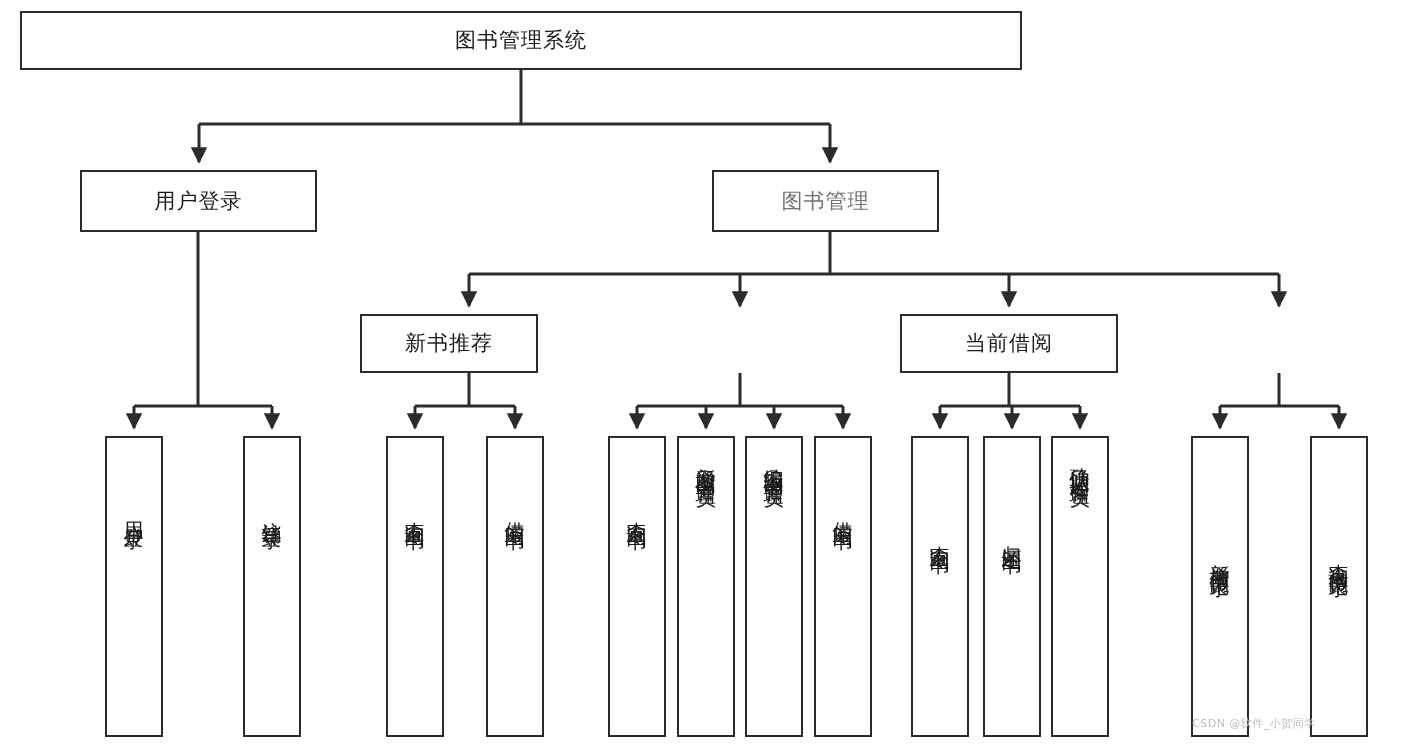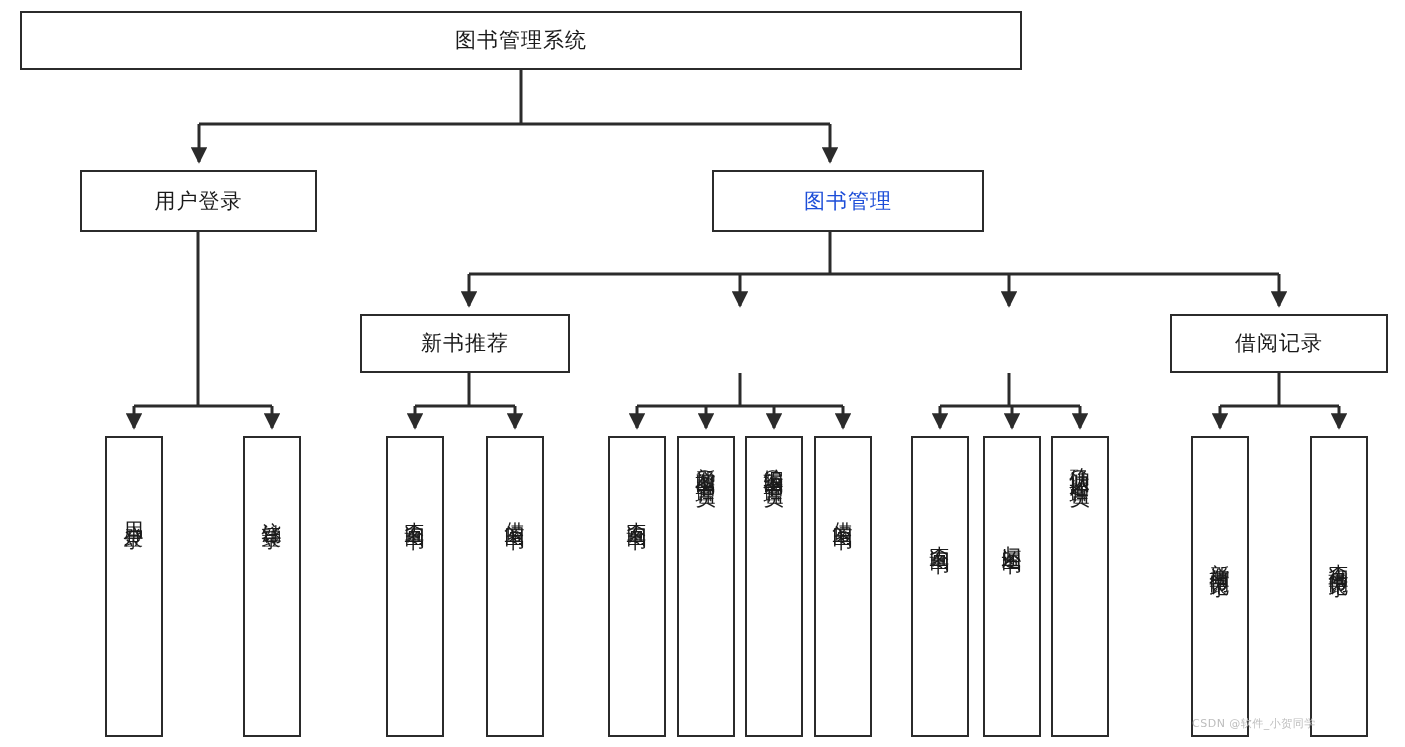--- a/index.html
+++ b/index.html
@@ -141,29 +141,29 @@
     </g>
   </svg>
 
   <div class="node root horiz" style="left: 20px; top: 11px; width: 1002px; height: 59px; border-color: rgb(43, 43, 43); background: rgb(255, 255, 255); color: rgb(26, 26, 26);">
     <span class="node-label">图书管理系统</span>
   </div>
 
   <div class="node horiz" style="left: 80px; top: 170px; width: 237px; height: 62px; border-color: rgb(43, 43, 43); background: rgb(255, 255, 255); color: rgb(26, 26, 26);">
     <span class="node-label">用户登录</span>
   </div>
-  <div class="node horiz" style="left: 712px; top: 170px; width: 272px; height: 62px; border-color: rgb(43, 43, 43); background: rgb(255, 255, 255); color: #1d4ed8;">
+  <div class="node horiz" style="left: 712px; top: 170px; width: 227px; height: 62px; border-color: rgb(43, 43, 43); background: rgb(255, 255, 255); color: #737373;">
     <span class="node-label">图书管理</span>
   </div>
 
-  <div class="node horiz" style="left: 360px; top: 314px; width: 210px; height: 59px; border-color: rgb(43, 43, 43); background: rgb(255, 255, 255); color: rgb(26, 26, 26);">
+  <div class="node horiz" style="left: 360px; top: 314px; width: 178px; height: 59px; border-color: rgb(43, 43, 43); background: rgb(255, 255, 255); color: rgb(26, 26, 26);">
     <span class="node-label">新书推荐</span>
   </div>
-  <div class="node horiz" style="left: 1170px; top: 314px; width: 218px; height: 59px; border-color: rgb(43, 43, 43); background: rgb(255, 255, 255); color: rgb(26, 26, 26);">
-    <span class="node-label">借阅记录</span>
+  <div class="node horiz" style="left: 900px; top: 314px; width: 218px; height: 59px; border-color: rgb(43, 43, 43); background: rgb(255, 255, 255); color: rgb(26, 26, 26);">
+    <span class="node-label">当前借阅</span>
   </div>
 
   <div class="node vert mid" style="left: 105px; top: 436px; width: 58px; height: 301px; border-color: rgb(43, 43, 43); background: rgb(255, 255, 255); color: rgb(26, 26, 26);">
     <span class="node-label">用户登录</span>
   </div>
   <div class="node vert mid" style="left: 243px; top: 436px; width: 58px; height: 301px; border-color: rgb(43, 43, 43); background: rgb(255, 255, 255); color: rgb(26, 26, 26);">
     <span class="node-label">注销登录</span>
   </div>
   <div class="node vert mid" style="left: 386px; top: 436px; width: 58px; height: 301px; border-color: rgb(43, 43, 43); background: rgb(255, 255, 255); color: rgb(26, 26, 26);">
     <span class="node-label">查询图书</span>

